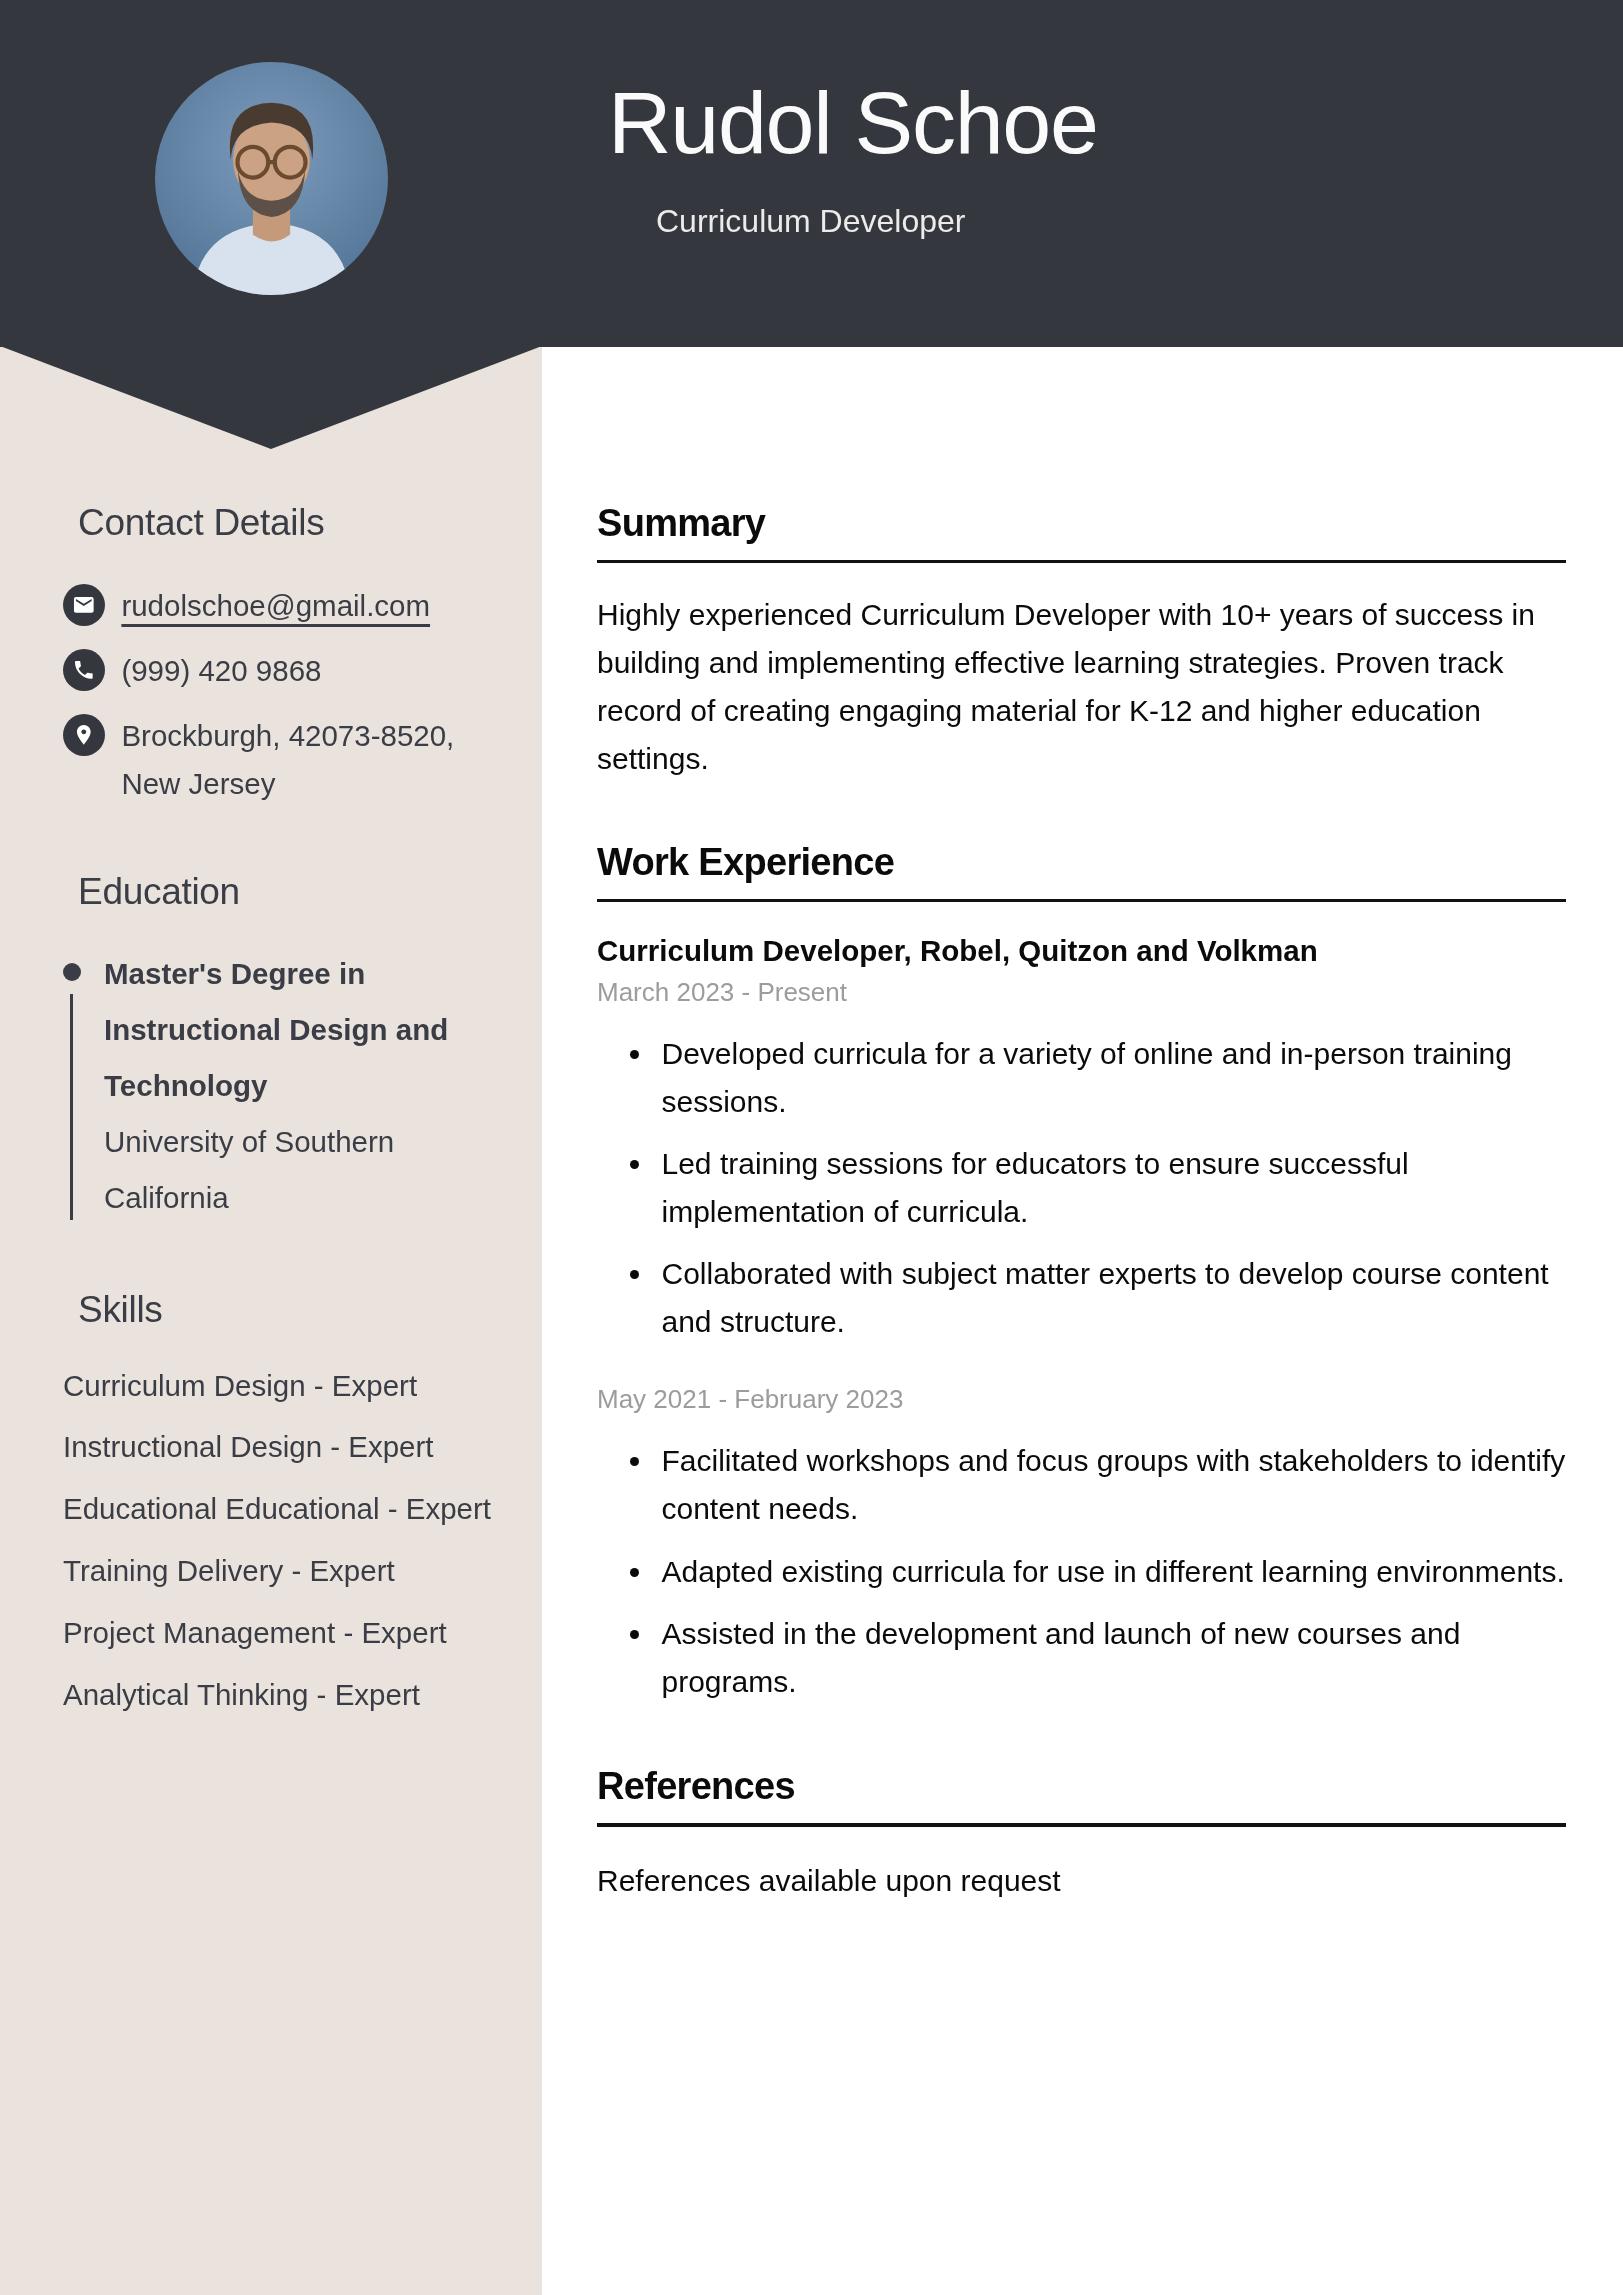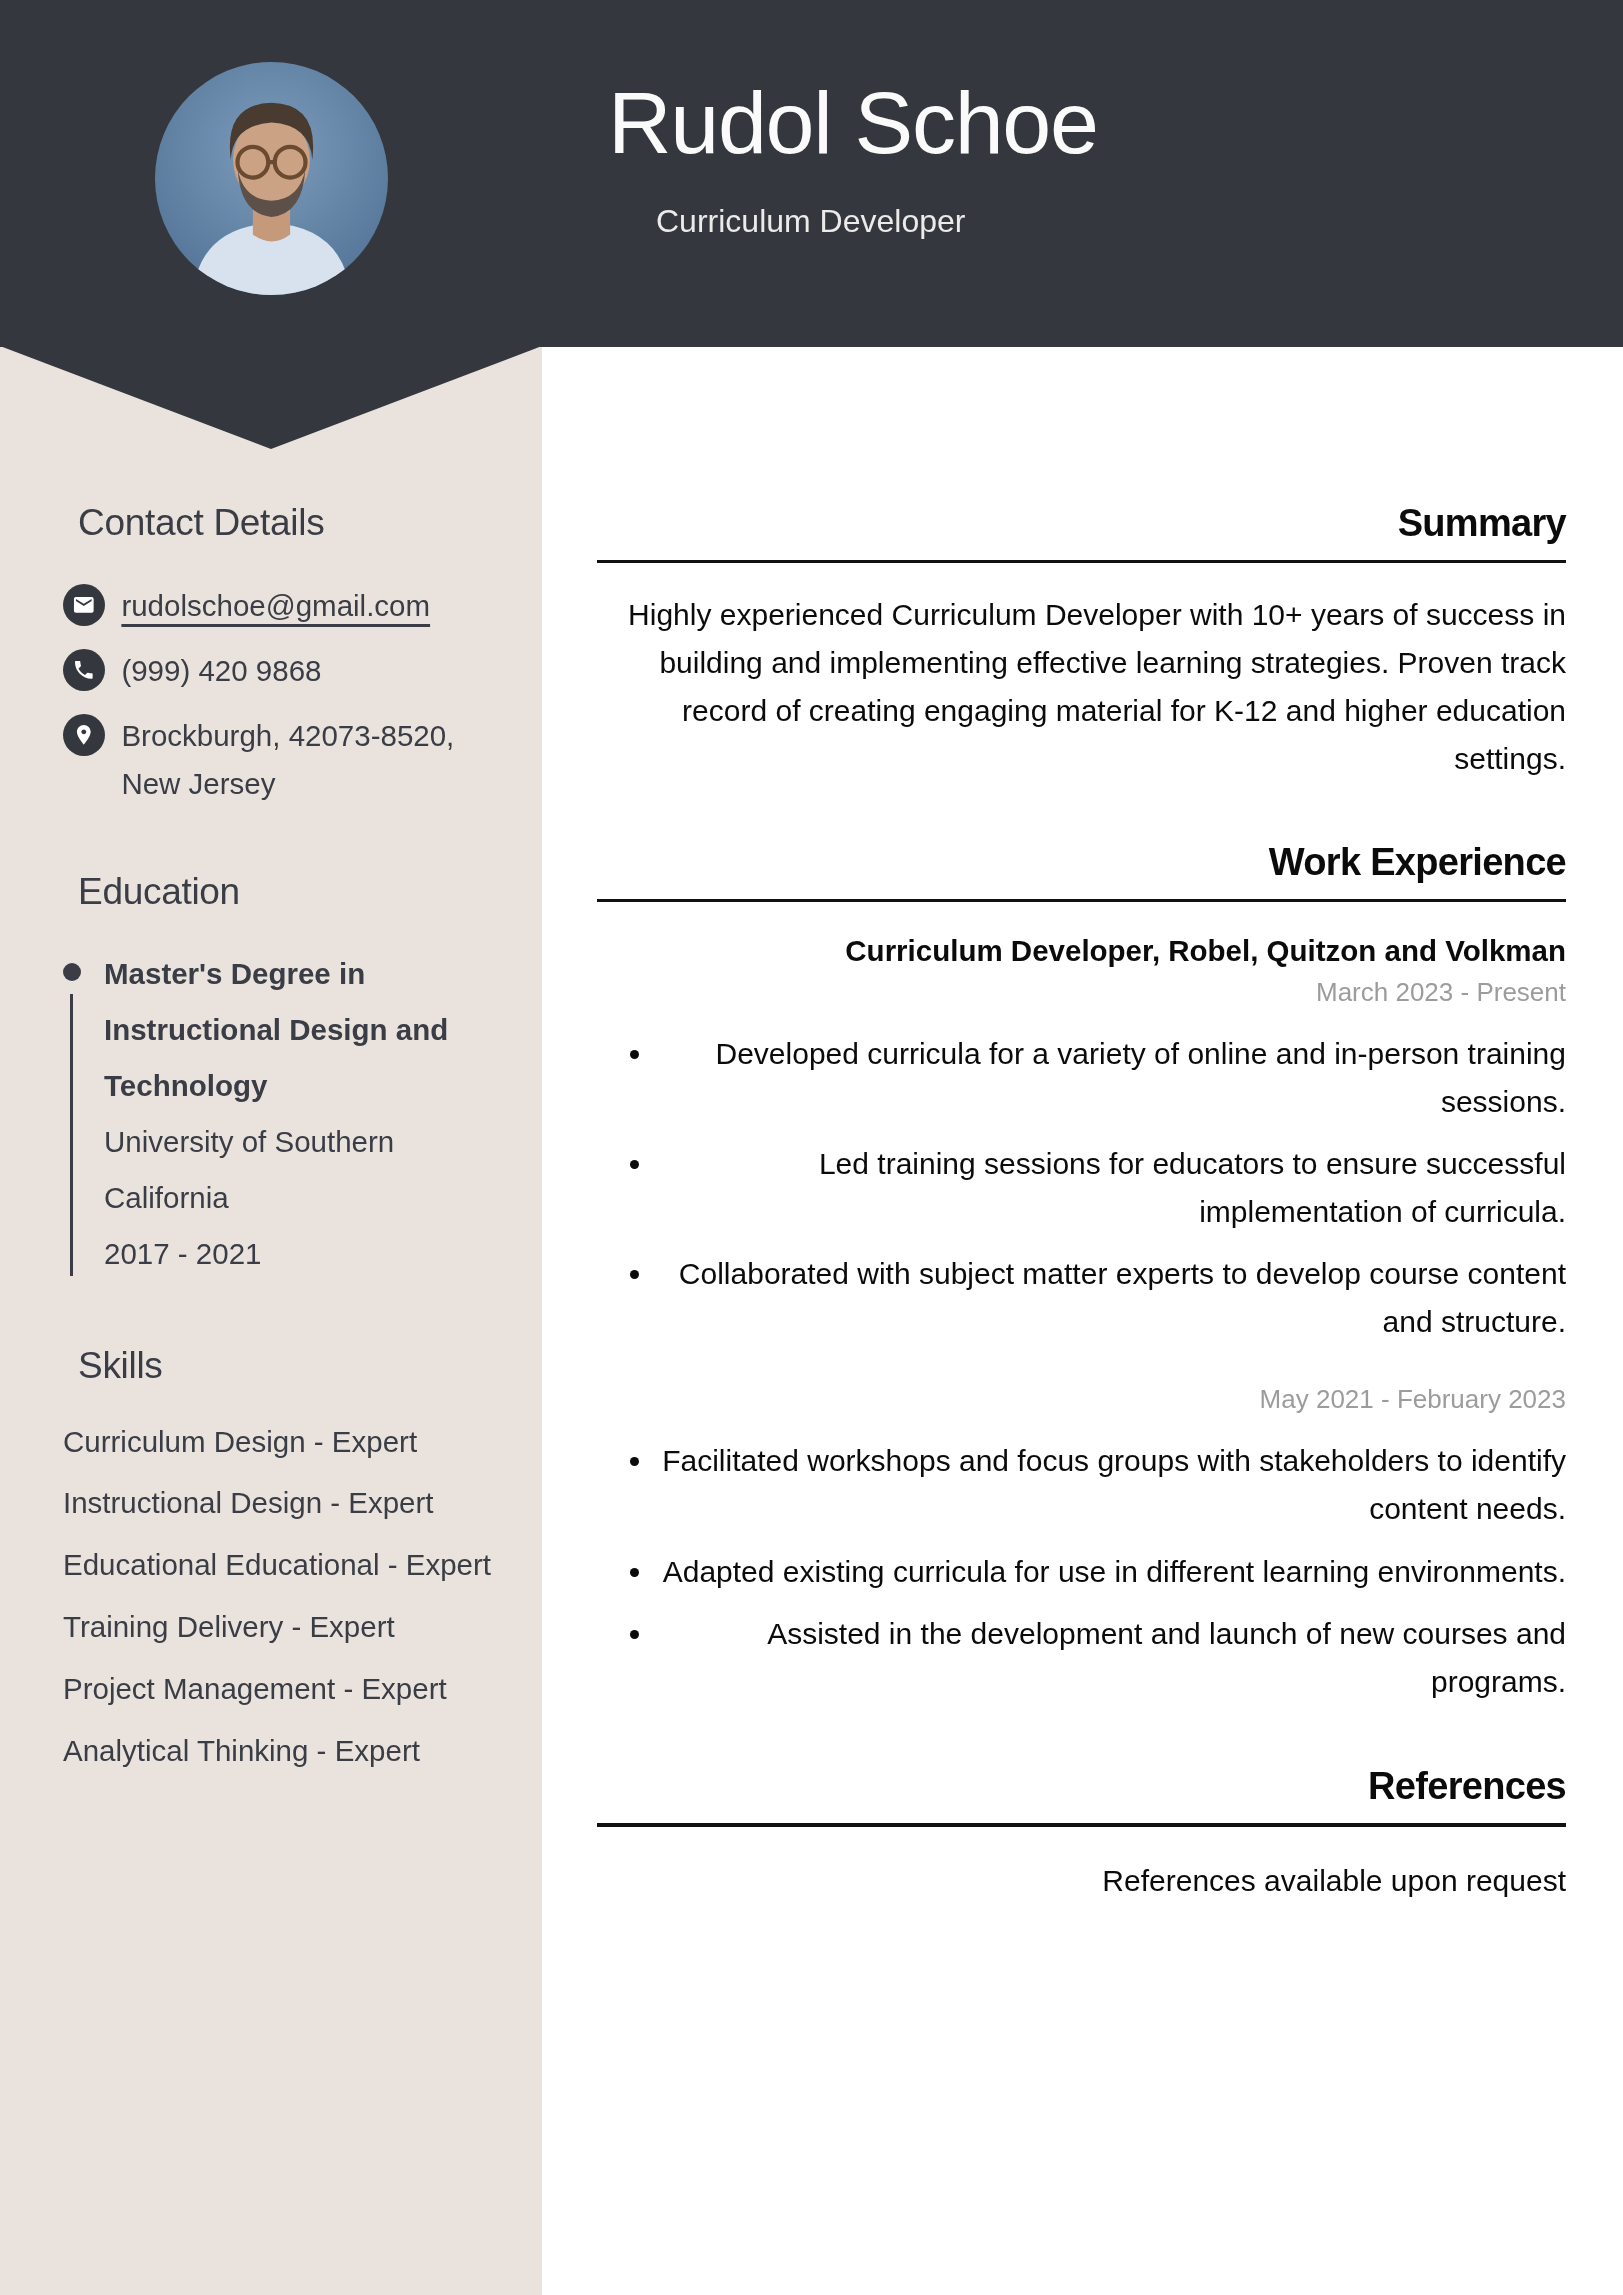--- a/index.html
+++ b/index.html
@@ -99,21 +99,21 @@
   .edu-school,.edu-years{
     font-size:29.5px;font-weight:400;line-height:56px;color:var(--text-dark);
   }
   
   .skills-list{margin-top:29px;list-style:none;width:432px;}
   .skills-list li{
     font-size:29.5px;line-height:50px;margin-bottom:11.8px;color:var(--text-dark);
   }
   
   .main-content{
-    position:absolute;left:597px;top:502px;width:969px;text-align:right;
+    position:absolute;left:597px;top:502px;width:969px;
   }
   .main-heading{
     font-size:38px;font-weight:700;color:var(--text-main);
     letter-spacing:-0.7px;line-height:1.15;
   }
   .rule{
     height:3.3px;background:var(--rule-black);border:none;margin-top:14.4px;
   }
   .summary-text{
     margin-top:27.5px;font-size:30px;line-height:48px;color:var(--text-main);
@@ -202,21 +202,20 @@
     </div>
   </div>
 
   <div class="side-heading section-gap">Education</div>
 
   <div class="edu-entry">
     <span class="edu-dot"></span>
     <span class="edu-line"></span>
     <div class="edu-degree">Master's Degree in Instructional Design and Technology</div>
     <div class="edu-school">University of Southern California</div>
-    <div class="edu-years">2017 - 2021</div>
   </div>
 
   <div class="side-heading section-gap">Skills</div>
 
   <ul class="skills-list">
       <li>Curriculum Design - Expert</li>
       <li>Instructional Design - Expert</li>
       <li>Educational Educational - Expert</li>
       <li>Training Delivery - Expert</li>
       <li>Project Management - Expert</li>

